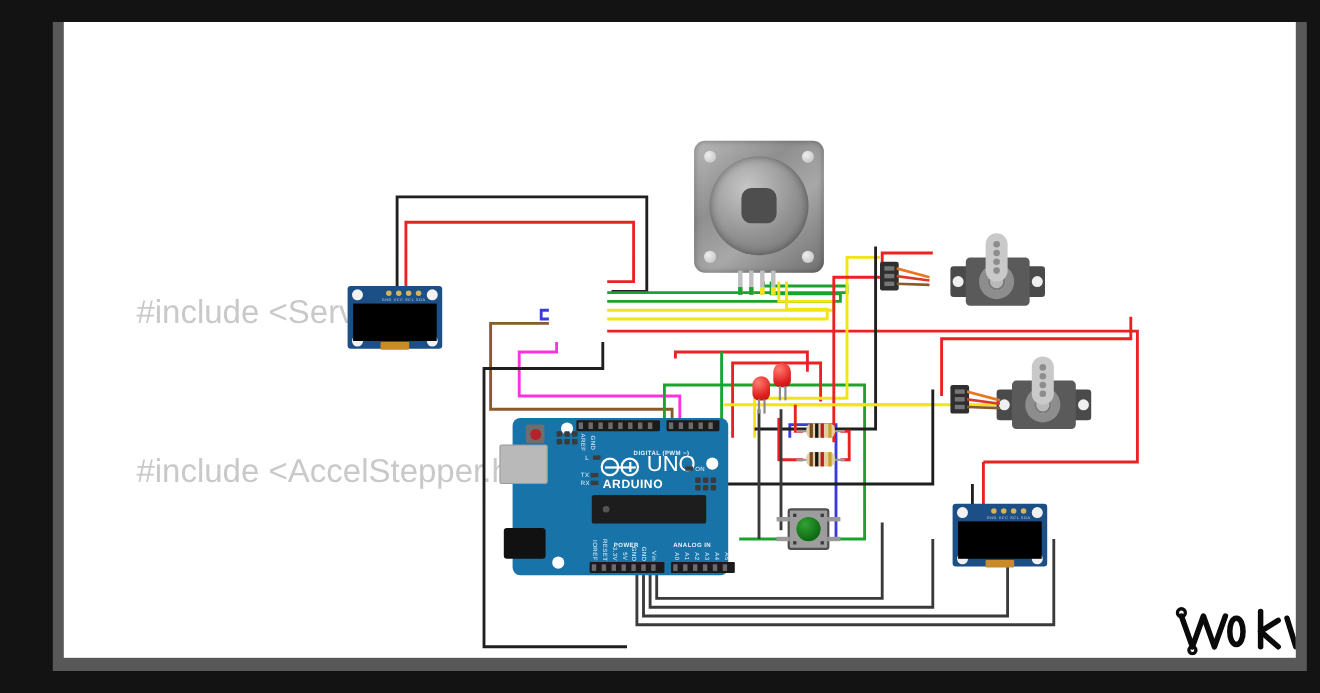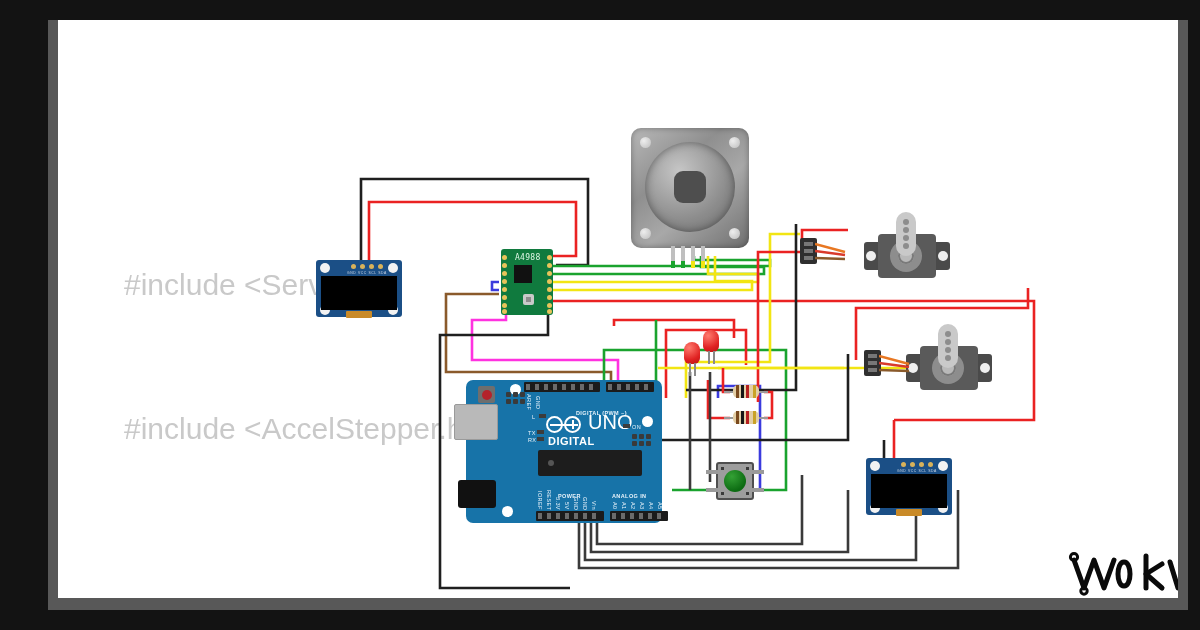--- a/index.html
+++ b/index.html
@@ -253,43 +253,20 @@
           <i></i>
             <i></i>
             <i></i>
             <i></i>
         </div>
         <div class="plabel" style="left:31px; top:11px;">GND VCC SCL SDA</div>
         <div class="screen" style="left:5px; top:16px; right:5px; height:34px;"></div>
         <div class="tab" style="left:30px; bottom:-1px; width:26px;"></div>
       </div>
 
-      <div class="part a4988" style="left:443px; top:229px;">
-        <div class="name">A4988</div>
-        <div class="chip"></div>
-        <div class="pot"></div>
-
-        <div class="pad" style="left:1px; top:6px;"></div>
-        <div class="pad" style="left:1px; top:14px;"></div>
-        <div class="pad" style="left:1px; top:22px;"></div>
-        <div class="pad" style="left:1px; top:30px;"></div>
-        <div class="pad" style="left:1px; top:38px;"></div>
-        <div class="pad" style="left:1px; top:46px;"></div>
-        <div class="pad" style="left:1px; top:54px;"></div>
-        <div class="pad" style="left:1px; top:60px;"></div>
-
-        <div class="pad" style="right:1px; top:6px;"></div>
-        <div class="pad" style="right:1px; top:14px;"></div>
-        <div class="pad" style="right:1px; top:22px;"></div>
-        <div class="pad" style="right:1px; top:30px;"></div>
-        <div class="pad" style="right:1px; top:38px;"></div>
-        <div class="pad" style="right:1px; top:46px;"></div>
-        <div class="pad" style="right:1px; top:54px;"></div>
-        <div class="pad" style="right:1px; top:60px;"></div>
-      </div>
 
       <div class="part stepper" style="left:573px; top:108px;">
         <div class="ring"></div>
         <div class="hub"></div>
         <div class="scr" style="left:9px;  top:9px;"></div>
         <div class="scr" style="right:9px; top:9px;"></div>
         <div class="scr" style="left:9px;  bottom:9px;"></div>
         <div class="scr" style="right:9px; bottom:9px;"></div>
         <div class="lead" style="left:40px; top:118px;">
             <b style="background:#1aa32e"></b>
@@ -393,21 +370,21 @@
         <div class="inf vert" style="left:69px; top:16px;">GND</div>
         <div class="inf" style="left:110px; top:30px; font-size:5.5px; font-weight:bold;">DIGITAL (PWM ~)</div>
 
         <div class="logo">
           <div class="o" style="left:0;"></div>
           <div class="o" style="left:18px;"></div>
           <div class="bar"></div>
           <div class="plus-v"></div>
         </div>
         <div class="uname">UNO</div>
-        <div class="ardu">DIGITAL</div>
+        <div class="ardu">ARDUINO</div>
 
         <div class="inf" style="left:66px; top:34px;">L</div>
         <div class="inf" style="left:62px; top:50px;">TX</div>
         <div class="inf" style="left:62px; top:57px;">RX</div>
         <div class="inf" style="left:166px; top:44px;">ON</div>
         <div class="led" style="left:73px; top:34px;"></div>
         <div class="led" style="left:71px; top:50px;"></div>
         <div class="led" style="left:71px; top:57px;"></div>
         <div class="led" style="left:157px; top:44px;"></div>
 

